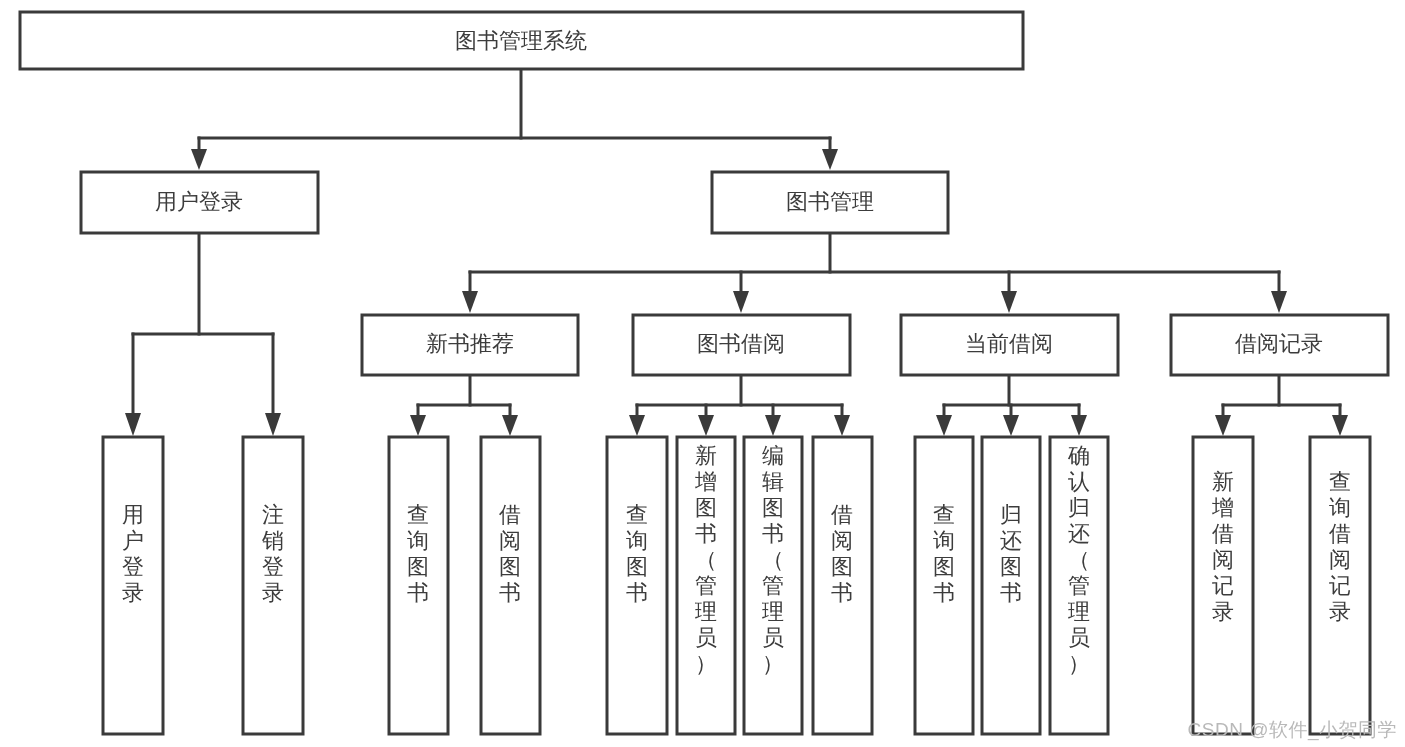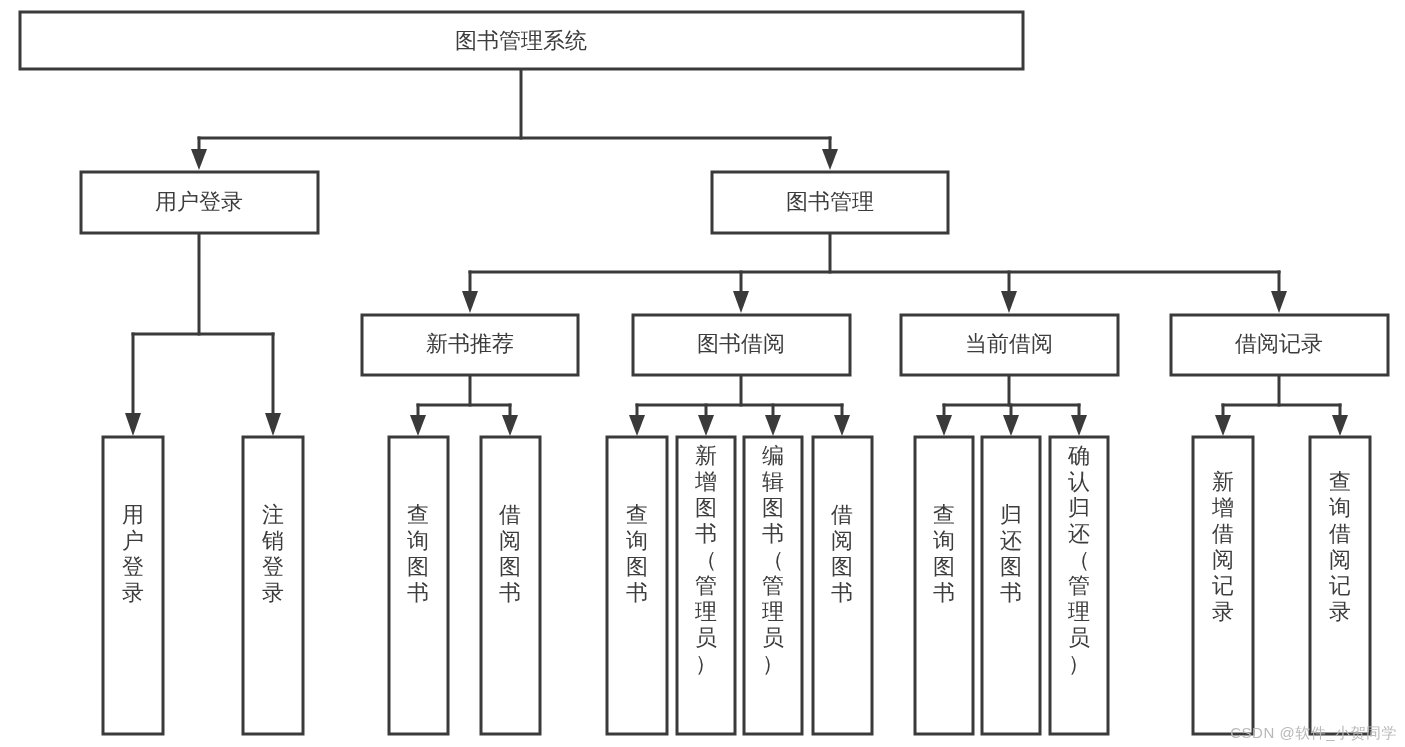--- a/index.html
+++ b/index.html
@@ -52,21 +52,21 @@
     fill: #3c3c3c;
     font-family: "Liberation Sans", "DejaVu Sans", sans-serif;
     font-size: 22px;
     text-anchor: middle;
   }
   .watermark-text {
     position: absolute;
     right: 8px;
     bottom: 4px;
     font-family: "Liberation Sans", "DejaVu Sans", sans-serif;
-    font-size: 15px;
+    font-size: 19px;
     color: #b9b9b9;
     white-space: nowrap;
     letter-spacing: 0.5px;
   }
 </style>
 </head>
 <body>
 
 <div id="diagram-root">
 

